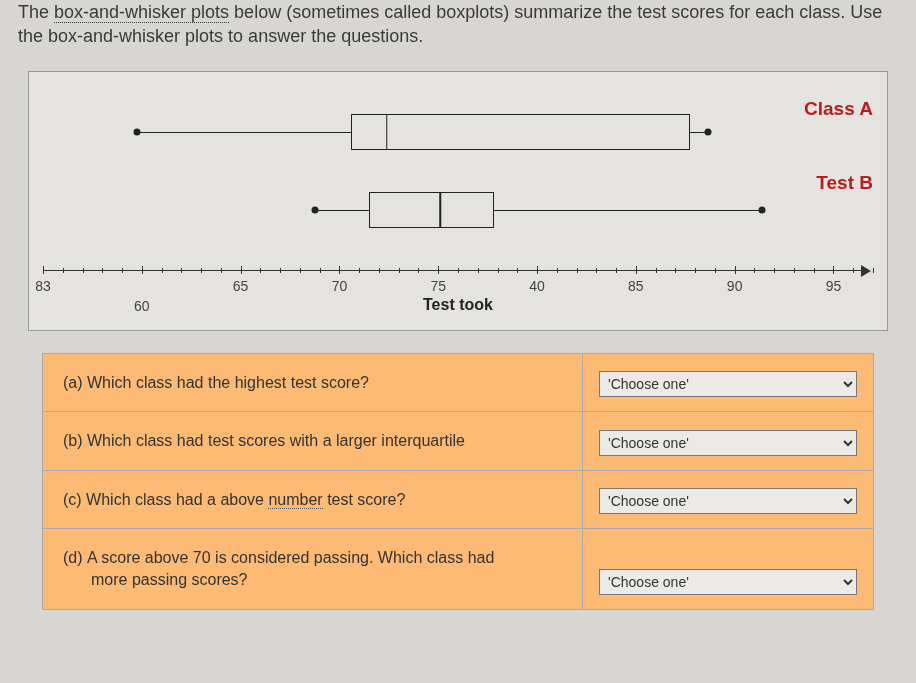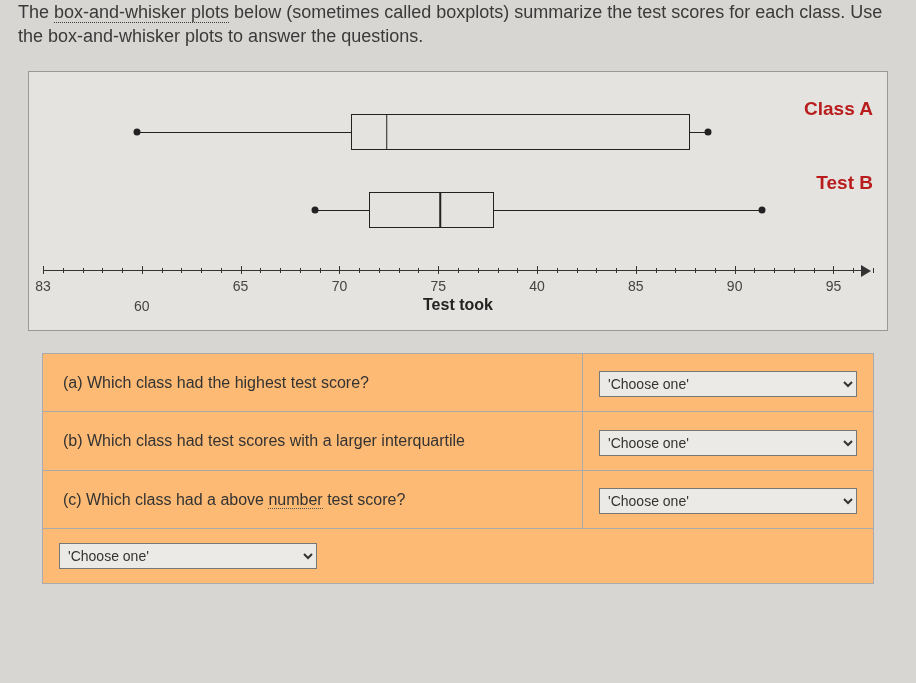--- a/index.html
+++ b/index.html
@@ -308,20 +308,24 @@
         <span>(c)</span>&nbsp;<span>Which class had a above </span><span class="dotted">number</span><span> test score?</span>
       </div>
       <div class="qselect-cell">
         <select class="chooser">
           <option>'Choose one'</option>
         </select>
       </div>
     </div>
 
     <div class="qrow">
+      <div class="qtext">
+        <span>(d)</span>&nbsp;<span>A score above 70 is considered passing. Which class had</span>
+        <span class="sub">more passing scores?</span>
+      </div>
       <div class="qselect-cell">
         <select class="chooser">
           <option>'Choose one'</option>
         </select>
       </div>
     </div>
 
   </div>
 
 </div>

